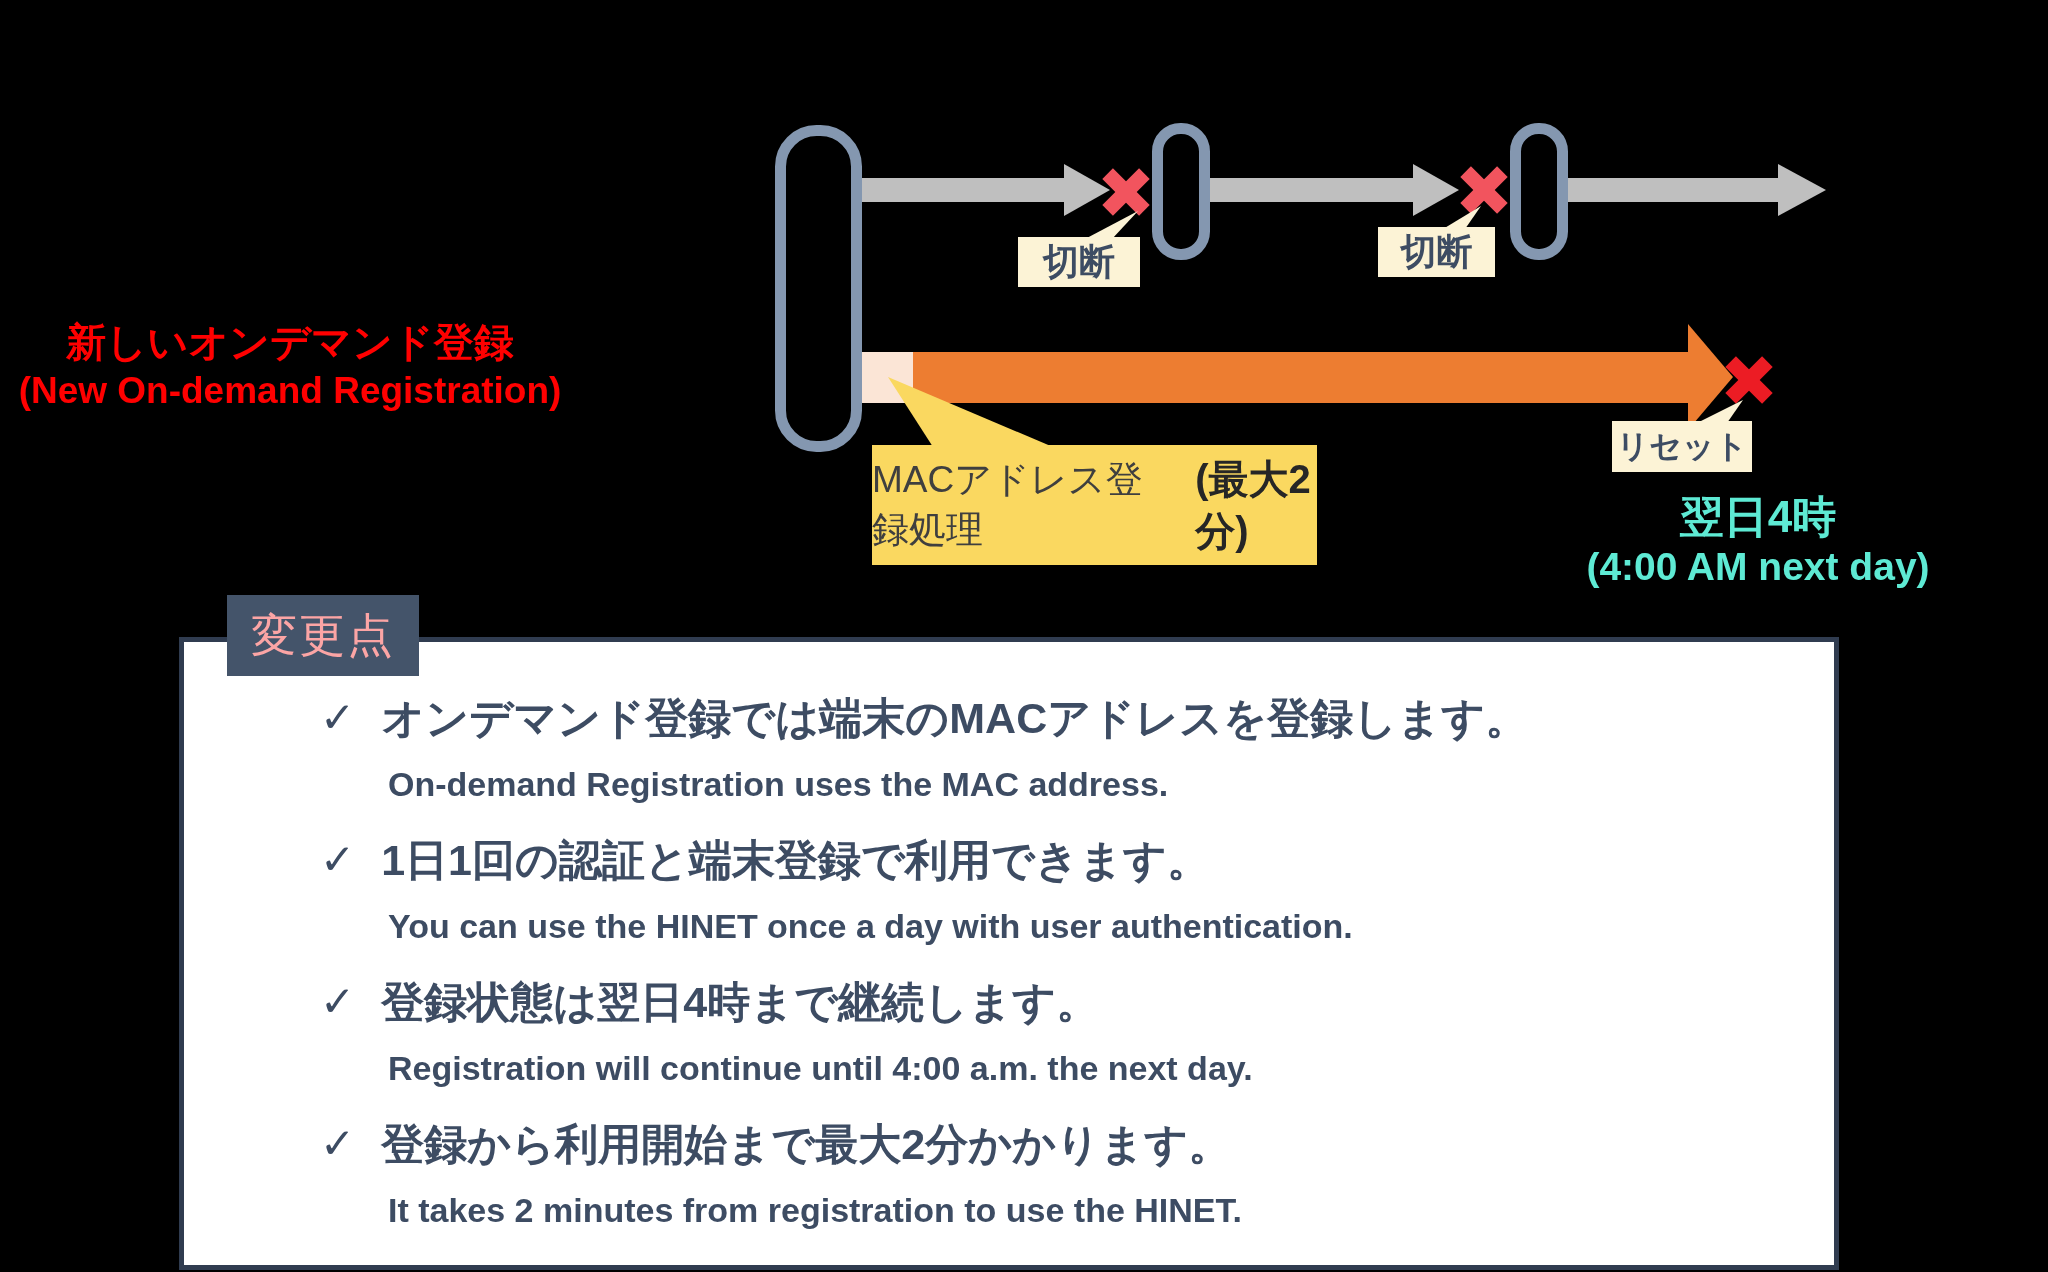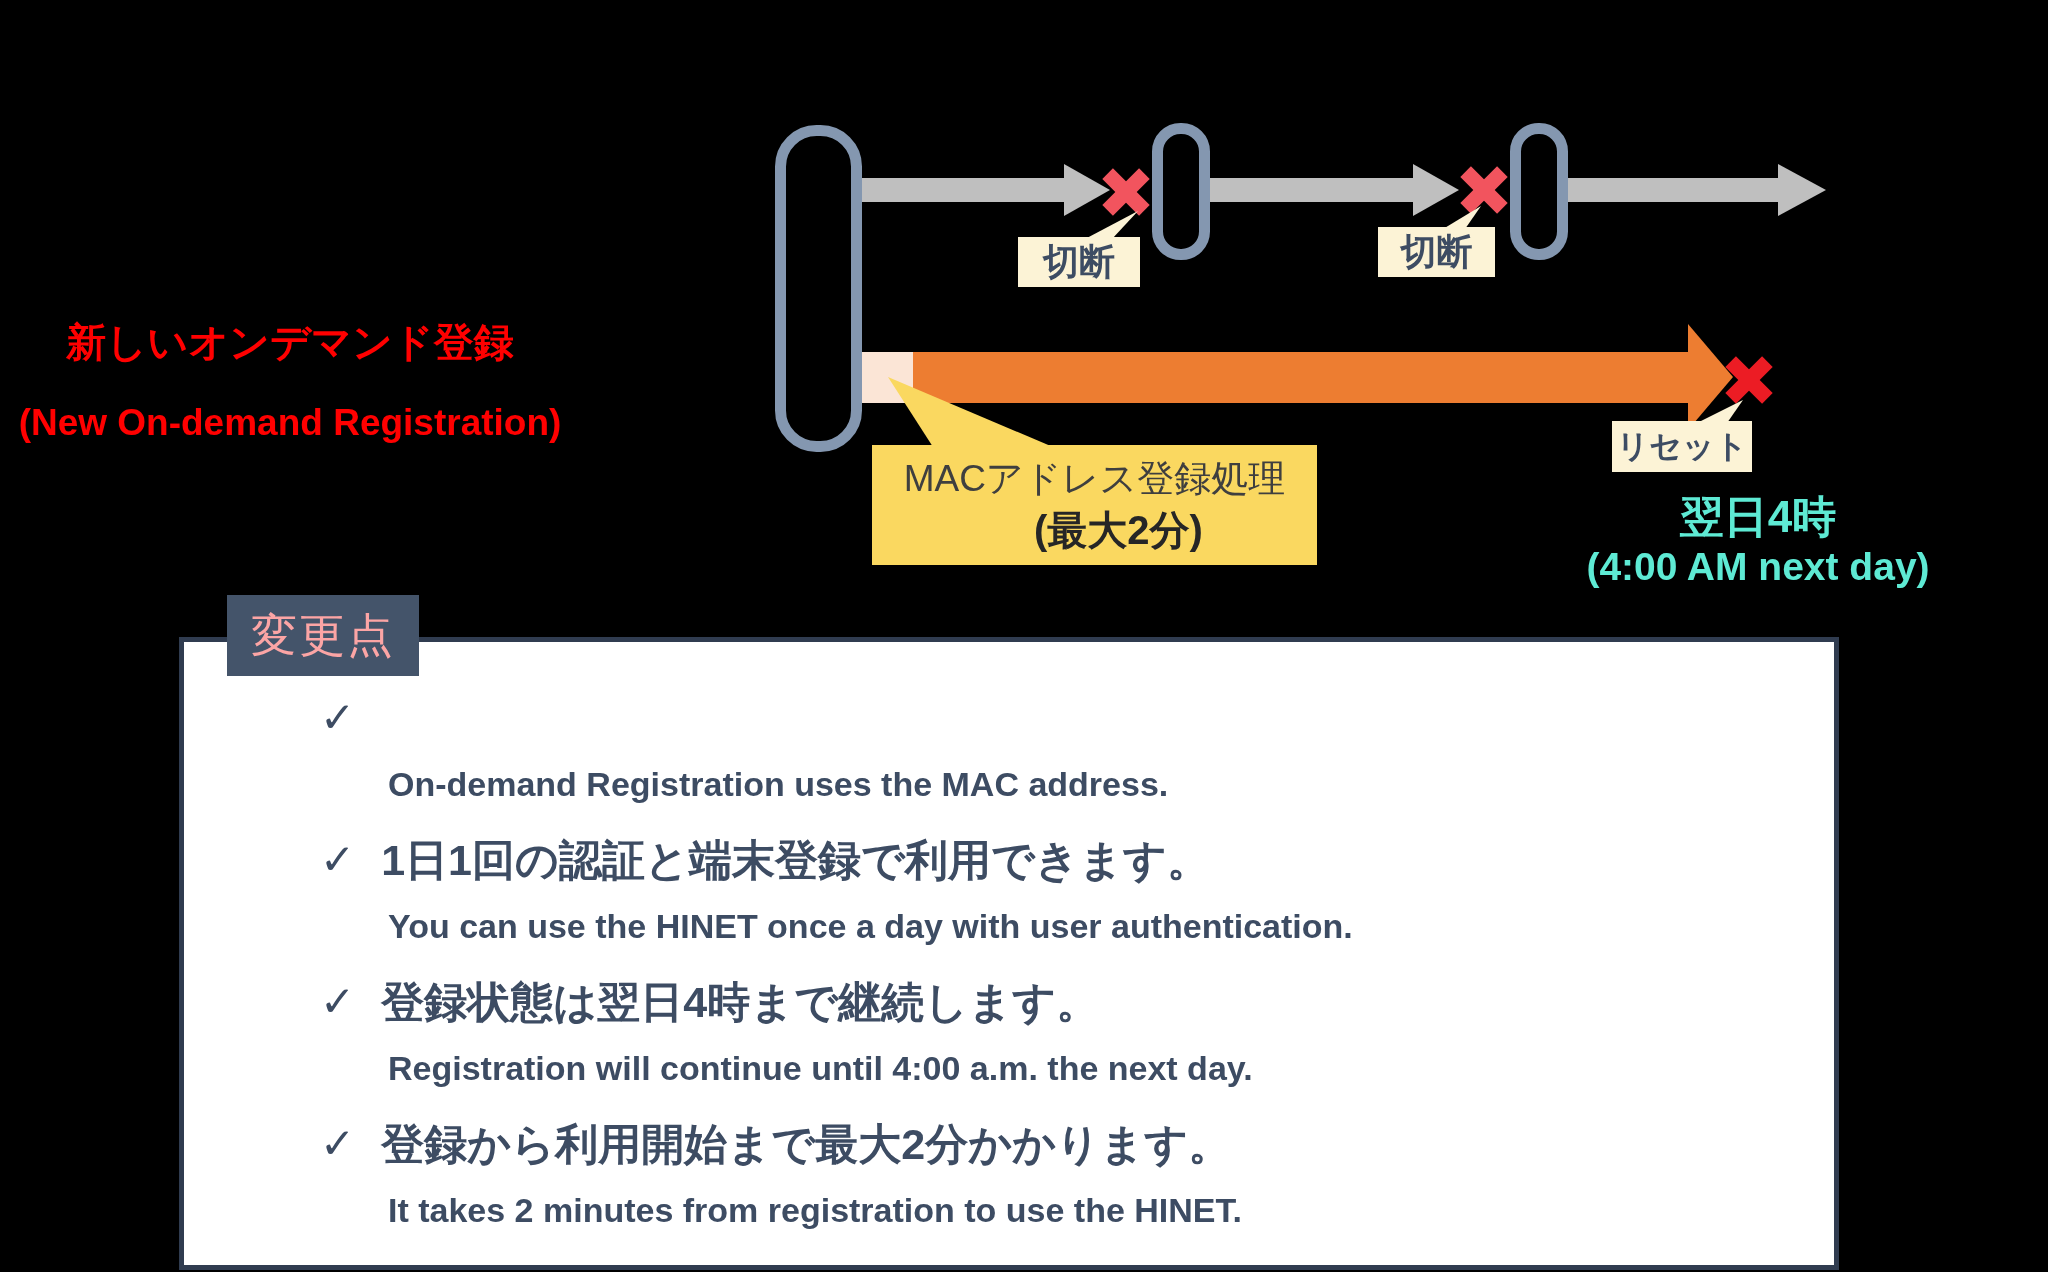--- a/index.html
+++ b/index.html
@@ -12,32 +12,32 @@
   
   .callout{
     position:absolute;z-index:2;display:flex;align-items:center;justify-content:center;
     background:#FCF3D6;color:#3D4C63;font-weight:600;
   }
   .label-kiridan1{left:1018px;top:237px;width:122px;height:50px;font-size:36px;}
   .label-kiridan2{left:1378px;top:227px;width:117px;height:50px;font-size:36px;}
   .label-reset{left:1612px;top:421px;width:140px;height:51px;font-size:32px;}
   .mac-callout{
     position:absolute;z-index:2;left:872px;top:445px;width:445px;height:120px;
-    background:#FAD860;display:flex;flex-direction:column;align-items:center;justify-content:center;
+    background:#FAD860;display:flex;flex-direction:row;align-items:center;justify-content:center;
     color:#3F3F3F;
   }
   .mac-line1{font-size:37px;font-weight:500;line-height:50px;}
   .mac-line2{font-size:40px;font-weight:800;line-height:52px;color:#262626;margin-left:48px;}
   
   .red-title{
     position:absolute;z-index:2;left:10px;top:316px;width:560px;text-align:center;
     color:#FF0000;font-weight:800;
   }
   .red-title .jp{font-size:40px;line-height:52px;}
-  .red-title .en{font-size:37px;line-height:46px;margin-top:32px;}
+  .red-title .en{font-size:37px;line-height:46px;}
   .red-time{
     position:absolute;z-index:2;left:1548px;top:490px;width:420px;text-align:center;
     color:#5eead4;font-weight:800;
   }
   .red-time .jp{font-size:44px;line-height:54px;}
   .red-time .en{font-size:39px;line-height:46px;}
   
   .panel{
     position:absolute;z-index:2;left:179px;top:637px;width:1660px;height:633px;
     box-sizing:border-box;background:#FFFFFF;border:5px solid #303C50;
@@ -128,20 +128,21 @@
 <div class="panel"></div>
 <div class="panel-header">
   <span>変更点</span>
 </div>
 
 <div class="bullets">
 
   <div class="bullet">
     <div class="jp-row">
       <span class="check">✓</span>
+      <span>オンデマンド登録では端末のMACアドレスを登録します。</span>
     </div>
     <div class="en-row">On-demand Registration uses the MAC address.</div>
   </div>
 
   <div class="bullet">
     <div class="jp-row">
       <span class="check">✓</span>
       <span>1日1回の認証と端末登録で利用できます。</span>
     </div>
     <div class="en-row">You can use the HINET once a day with user authentication.</div>

